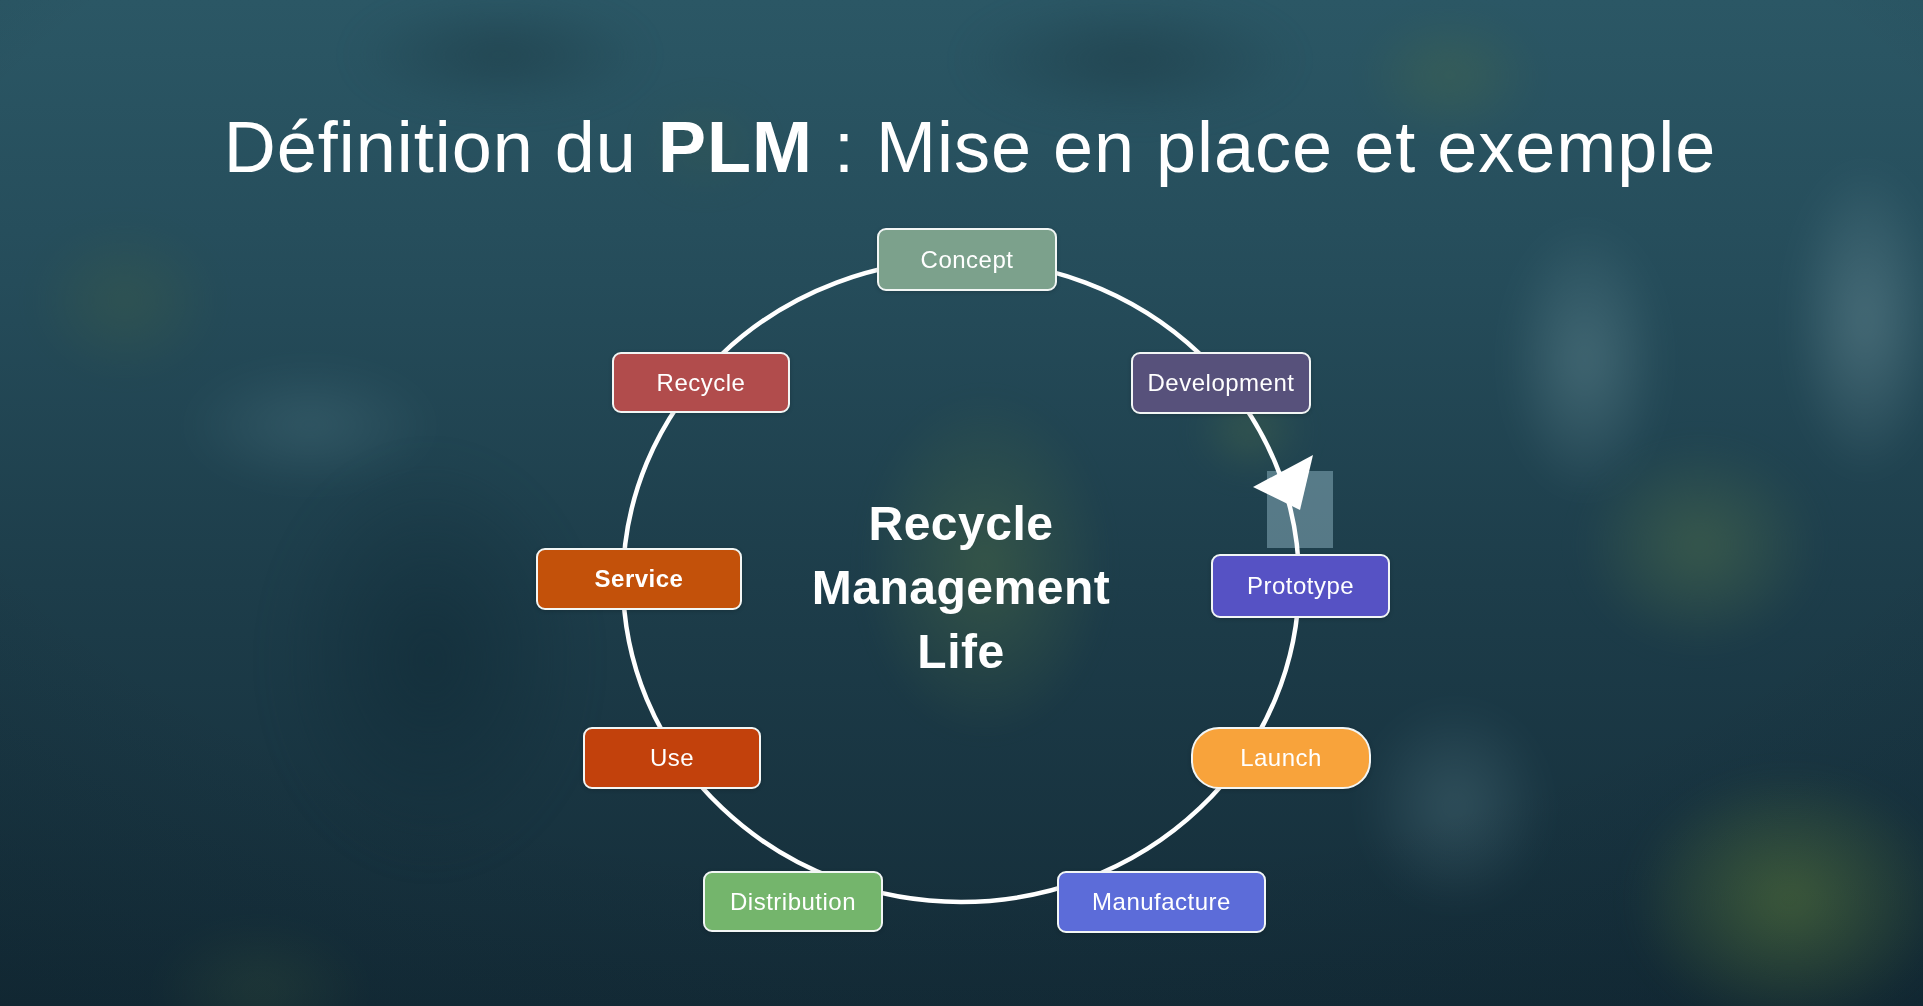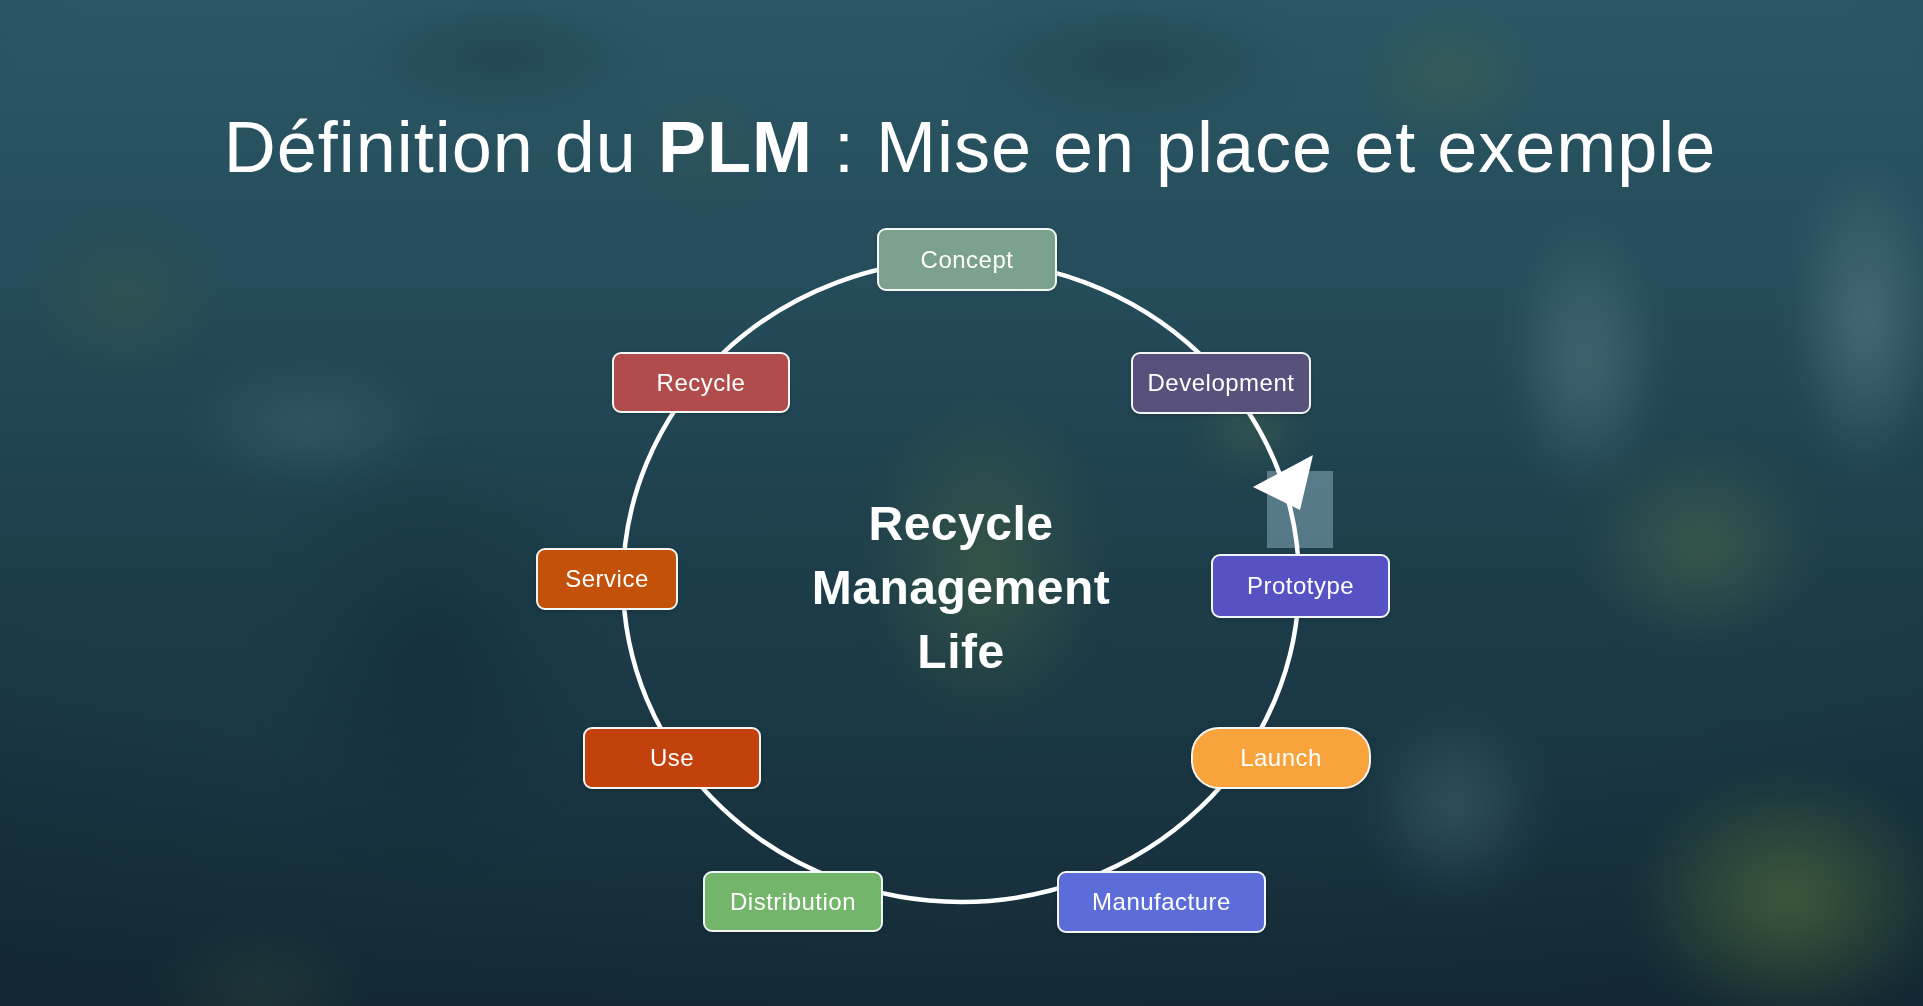--- a/index.html
+++ b/index.html
@@ -98,21 +98,21 @@
       </div>
       <div class="stage" style="left: 1057px; top: 871px; width: 209px; height: 62px; background: rgb(92, 108, 217);">
         <span>Manufacture</span>
       </div>
       <div class="stage" style="left: 703px; top: 871px; width: 180px; height: 61px; background: rgb(116, 181, 108);">
         <span>Distribution</span>
       </div>
       <div class="stage" style="left: 583px; top: 727px; width: 178px; height: 62px; background: #c2410c;">
         <span>Use</span>
       </div>
-      <div class="stage" style="left: 536px; top: 548px; width: 142px; height: 62px; background: rgb(195, 81, 10);">
+      <div class="stage" style="left: 536px; top: 548px; width: 206px; height: 62px; background: rgb(195, 81, 10); font-weight: bold;">
         <span>Service</span>
       </div>
       <div class="stage" style="left: 612px; top: 352px; width: 178px; height: 61px; background: rgb(177, 76, 76);">
         <span>Recycle</span>
       </div>
     </div>
 
   <div class="center-title">
     <div>Recycle</div>
     <div>Management</div>

